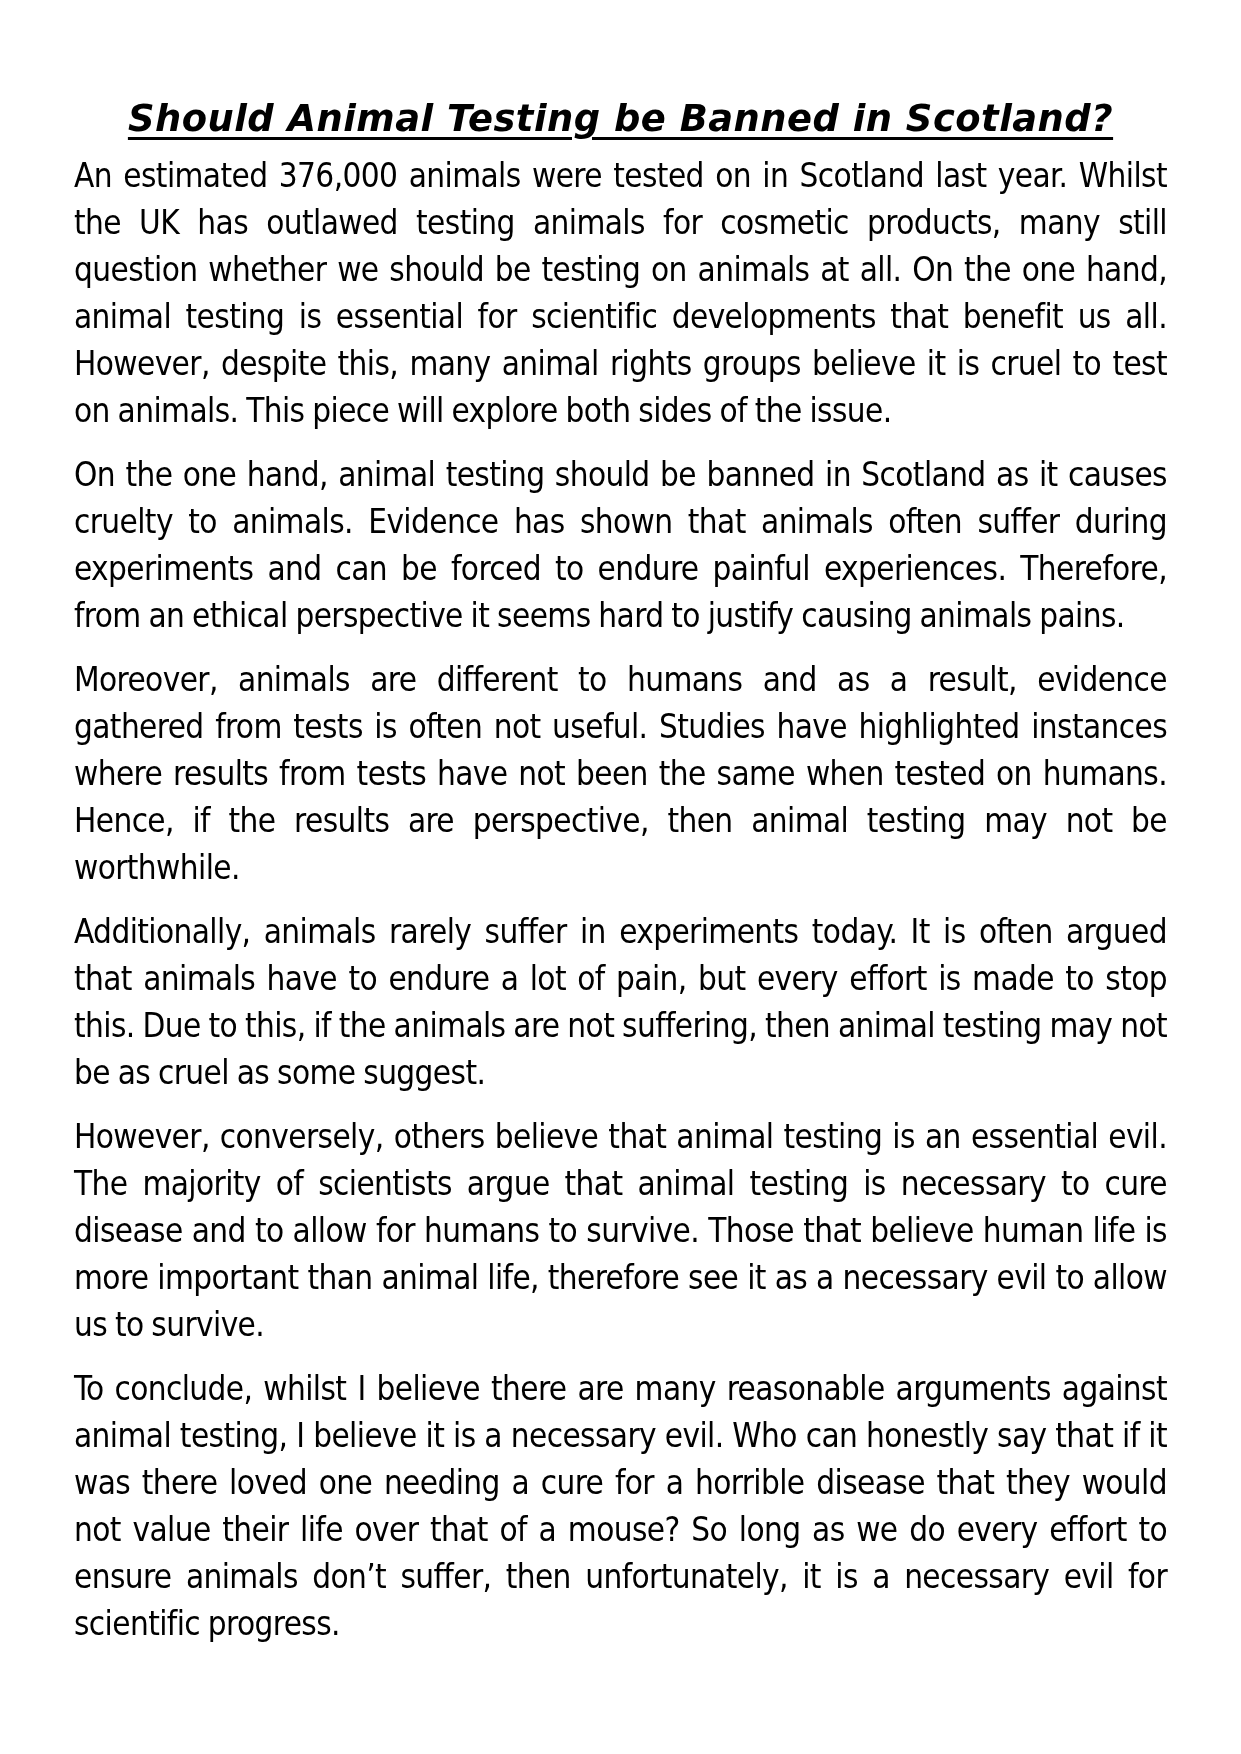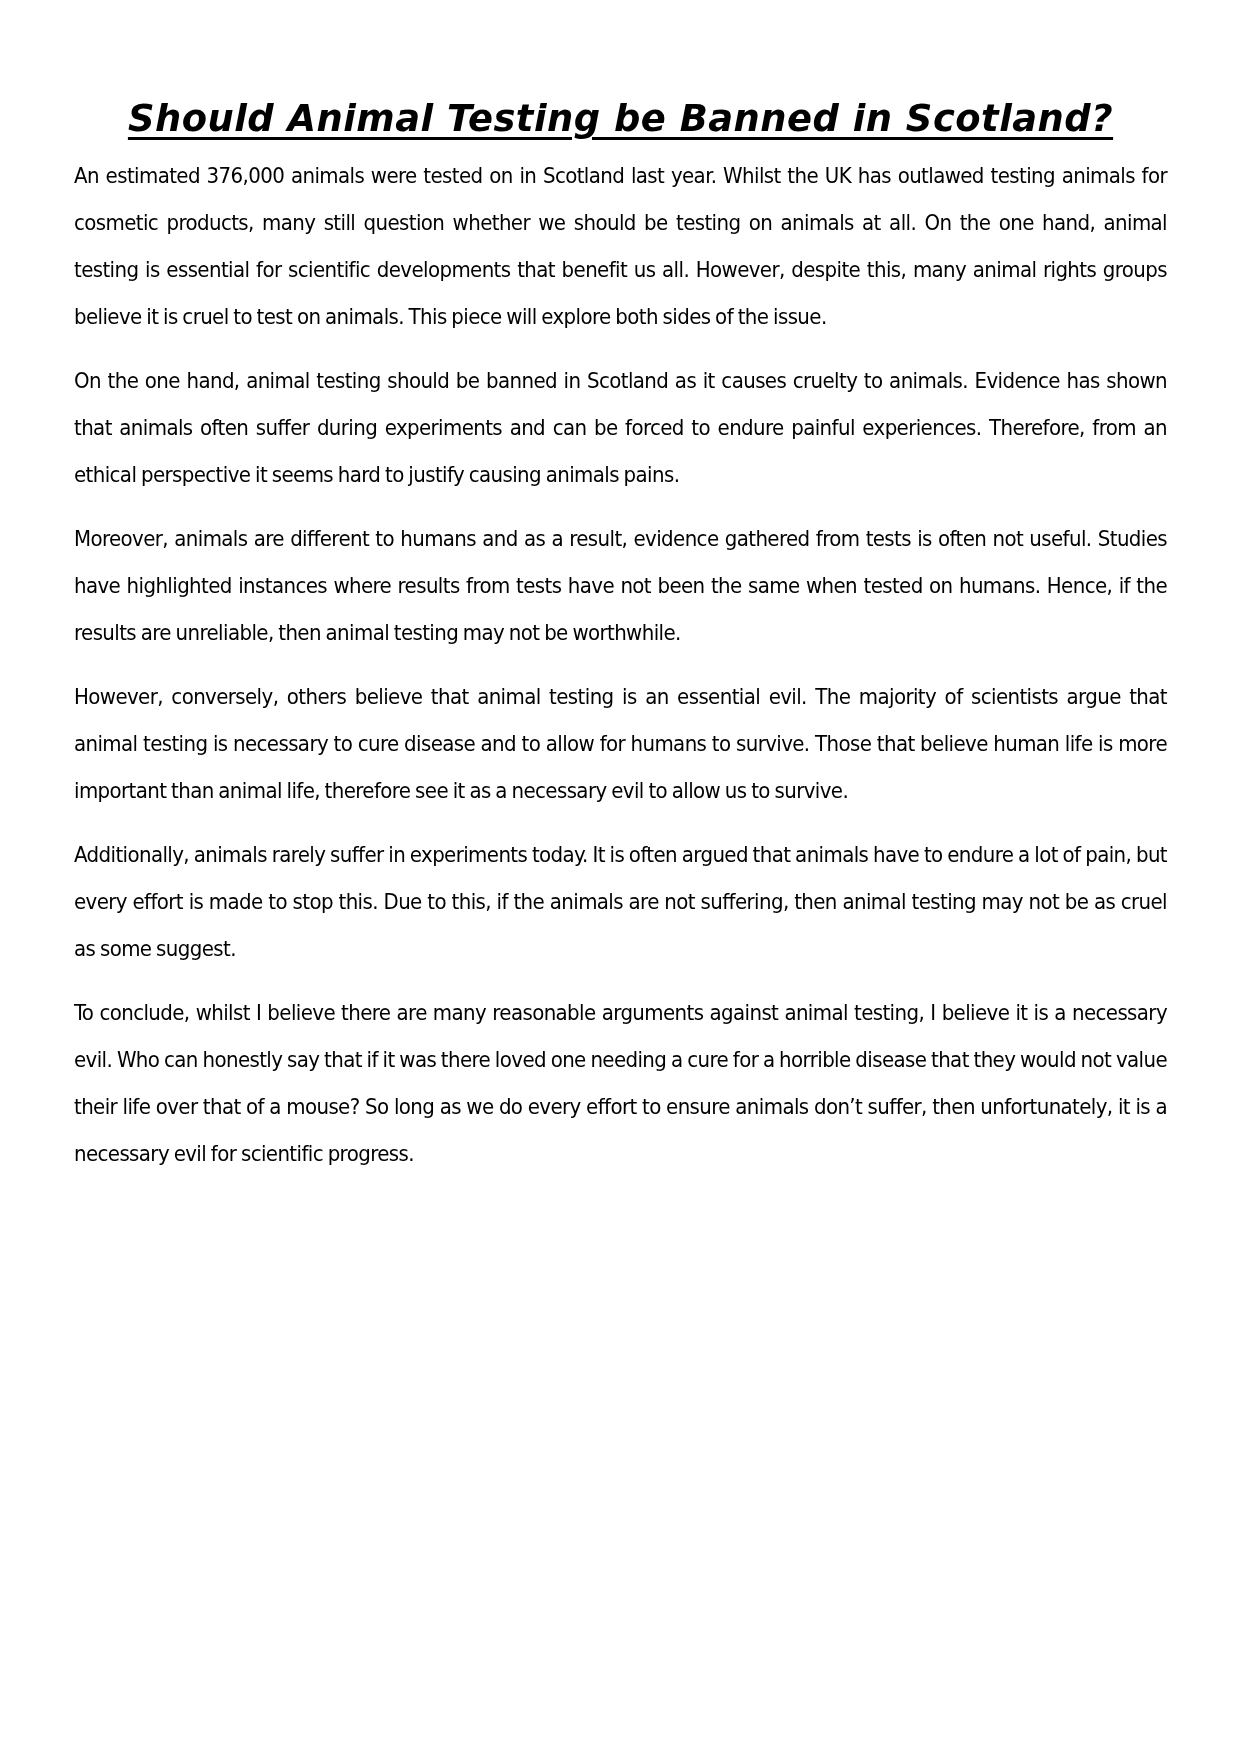--- a/index.html
+++ b/index.html
@@ -30,33 +30,33 @@
       line-height: 56px;
       text-decoration: underline;
       text-decoration-thickness: 3px;
       text-underline-offset: 6px;
       margin: 0 0 6px 0;
       letter-spacing: 0.5px;
       transform: scaleX(0.97);
     }
     .para {
       font-family: "DejaVu Sans", sans-serif;
-      font-size: 22px;
+      font-size: 33px;
       line-height: 47px;
       text-align: justify;
       margin: 0 0 17px 0;
       letter-spacing: -0.6px;
       word-spacing: -1px;
       font-stretch: condensed;
     }
   </style>
 </head>
 <body>
 
 <div class="page">
   <h1 class="title">Should Animal Testing be Banned in Scotland?</h1>
   <p class="para">An estimated 376,000 animals were tested on in Scotland last year. Whilst the UK has outlawed testing animals for cosmetic products, many still question whether we should be testing on animals at all. On the one hand, animal testing is essential for scientific developments that benefit us all. However, despite this, many animal rights groups believe it is cruel to test on animals. This piece will explore both sides of the issue.</p>
   <p class="para">On the one hand, animal testing should be banned in Scotland as it causes cruelty to animals. Evidence has shown that animals often suffer during experiments and can be forced to endure painful experiences. Therefore, from an ethical perspective it seems hard to justify causing animals pains.</p>
-  <p class="para">Moreover, animals are different to humans and as a result, evidence gathered from tests is often not useful. Studies have highlighted instances where results from tests have not been the same when tested on humans. Hence, if the results are unreliable, then animal testing may not be worthwhile.</p>
+  <p class="para">Moreover, animals are different to humans and as a result, evidence gathered from tests is often not useful. Studies have highlighted instances where results from tests have not been the same when tested on humans. Hence, if the results are perspective, then animal testing may not be worthwhile.</p>
+  <p class="para">Additionally, animals rarely suffer in experiments today. It is often argued that animals have to endure a lot of pain, but every effort is made to stop this. Due to this, if the animals are not suffering, then animal testing may not be as cruel as some suggest.</p>
   <p class="para">However, conversely, others believe that animal testing is an essential evil. The majority of scientists argue that animal testing is necessary to cure disease and to allow for humans to survive. Those that believe human life is more important than animal life, therefore see it as a necessary evil to allow us to survive.</p>
-  <p class="para">Additionally, animals rarely suffer in experiments today. It is often argued that animals have to endure a lot of pain, but every effort is made to stop this. Due to this, if the animals are not suffering, then animal testing may not be as cruel as some suggest.</p>
   <p class="para">To conclude, whilst I believe there are many reasonable arguments against animal testing, I believe it is a necessary evil. Who can honestly say that if it was there loved one needing a cure for a horrible disease that they would not value their life over that of a mouse? So long as we do every effort to ensure animals don’t suffer, then unfortunately, it is a necessary evil for scientific progress.</p>
 </div>
 
 </body></html>

